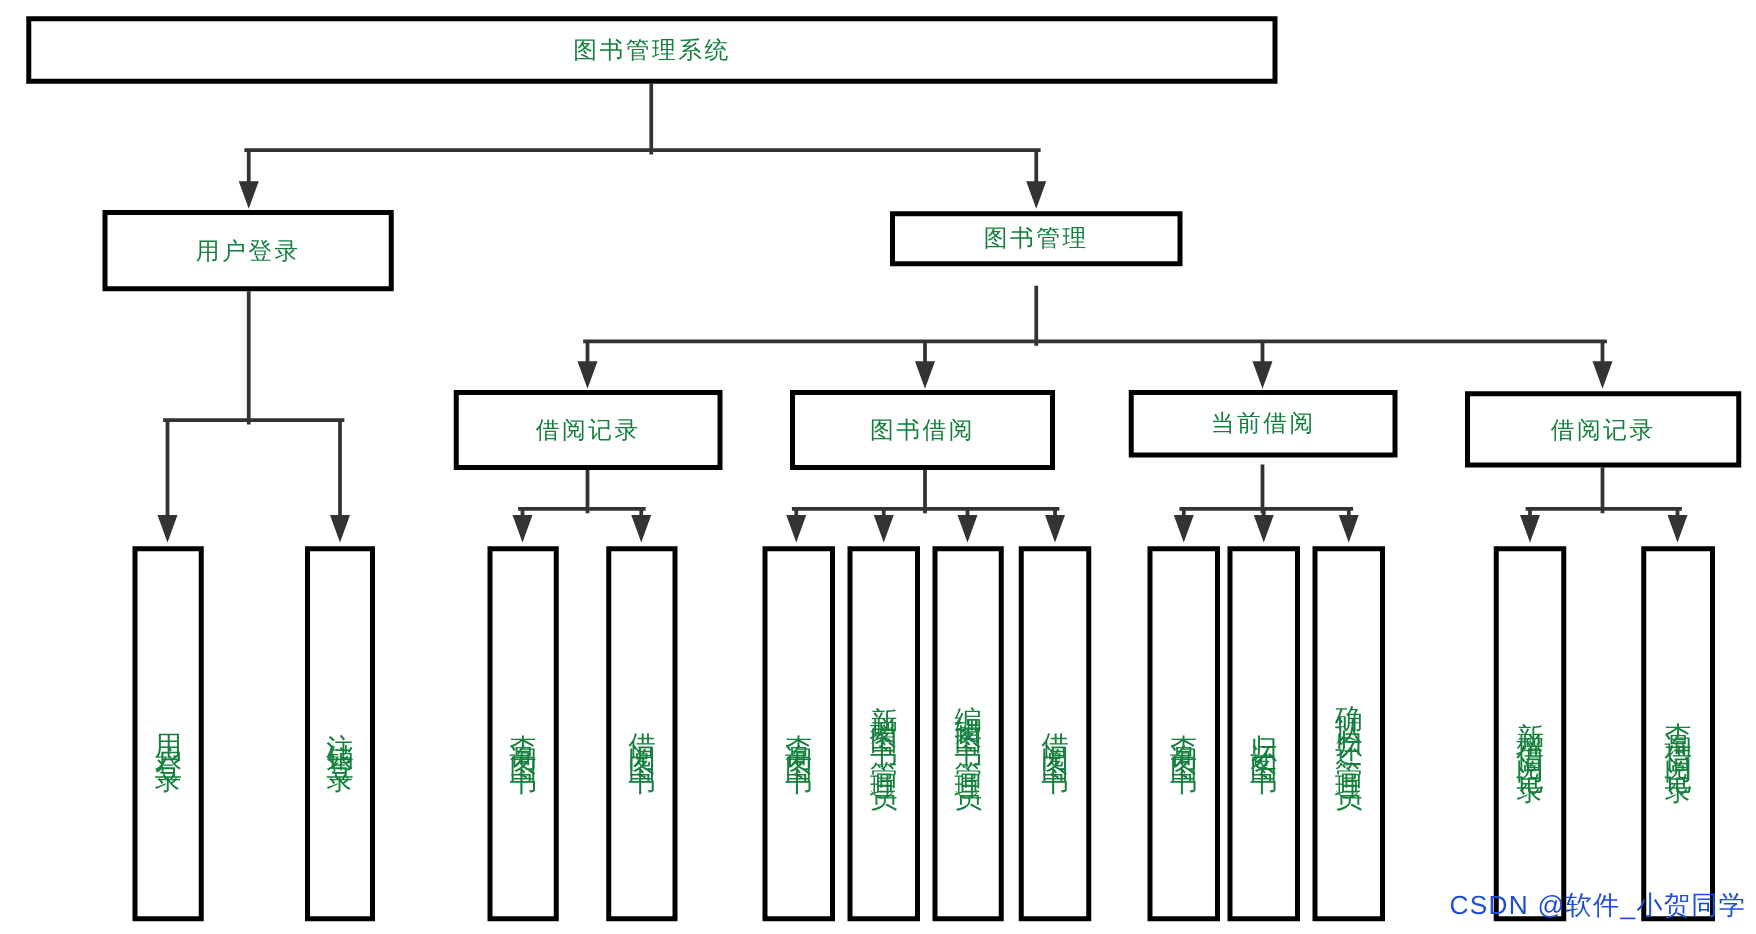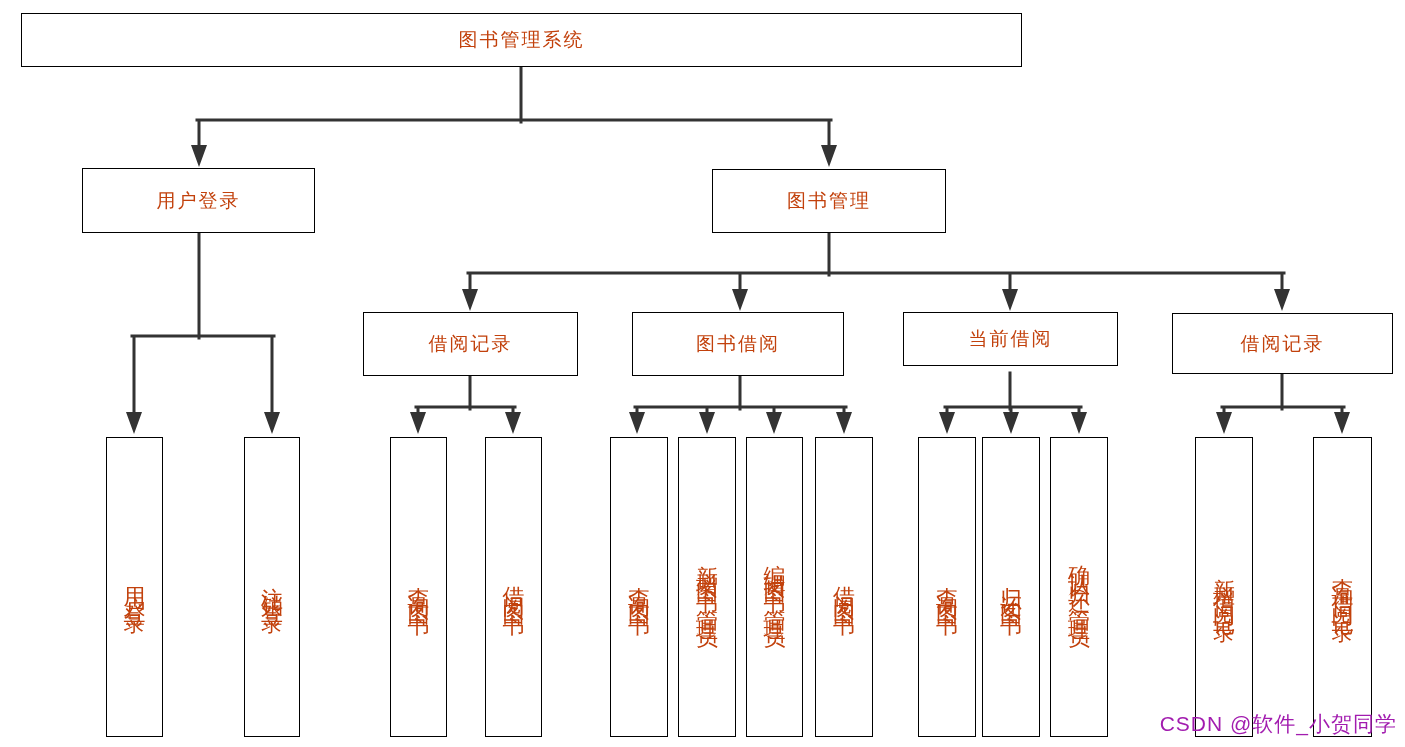--- a/index.html
+++ b/index.html
@@ -7,41 +7,41 @@
     position:relative;
     width:1405px;height:747px;
     background:#ffffff;
     overflow:hidden;
     font-family:"Liberation Sans","DejaVu Sans",sans-serif;
   }
   #wires{position:absolute;left:0;top:0;width:1405px;height:747px;}
   .node{
     position:absolute;
     box-sizing:border-box;
-    border:1px solid #000000;
+    border:4px solid #000000;
     background:#ffffff;
     display:flex;
     align-items:center;
     justify-content:center;
-    color:#c2410c;
+    color:#15803d;
   }
   .h{font-size:19px;letter-spacing:2px;white-space:nowrap;}
   .v{
     writing-mode:vertical-rl;
     text-orientation:mixed;
     font-size:22px;
     letter-spacing:9px;
     line-height:1;
   }
   #watermark{
     position:absolute;
     right:8px;
     top:710px;
     font-size:21px;
-    color:#a21caf;
+    color:#1d4ed8;
     letter-spacing:1px;
     white-space:nowrap;
     z-index:5;
   }
 </style>
 </head>
 <body>
 
 <div id="stage">
 
@@ -67,21 +67,21 @@
       M1224 434 L1216 412 L1232 412 Z  M1342 434 L1334 412 L1350 412 Z"></path>
   </svg>
 
   <div class="node h" style="left:21px;top:13px;width:1001px;height:54px">
     <span>图书管理系统</span>
   </div>
 
   <div class="node h" style="left:82px;top:168px;width:233px;height:65px">
     <span>用户登录</span>
   </div>
-  <div class="node h" style="left:712px;top:169px;width:234px;height:64px">
+  <div class="node h" style="left:712px;top:169px;width:234px;height:44px">
     <span>图书管理</span>
   </div>
 
   <div class="node h" style="left:363px;top:312px;width:215px;height:64px">
     <span>借阅记录</span>
   </div>
   <div class="node h" style="left:632px;top:312px;width:212px;height:64px">
     <span>图书借阅</span>
   </div>
   <div class="node h" style="left:903px;top:312px;width:215px;height:54px">

